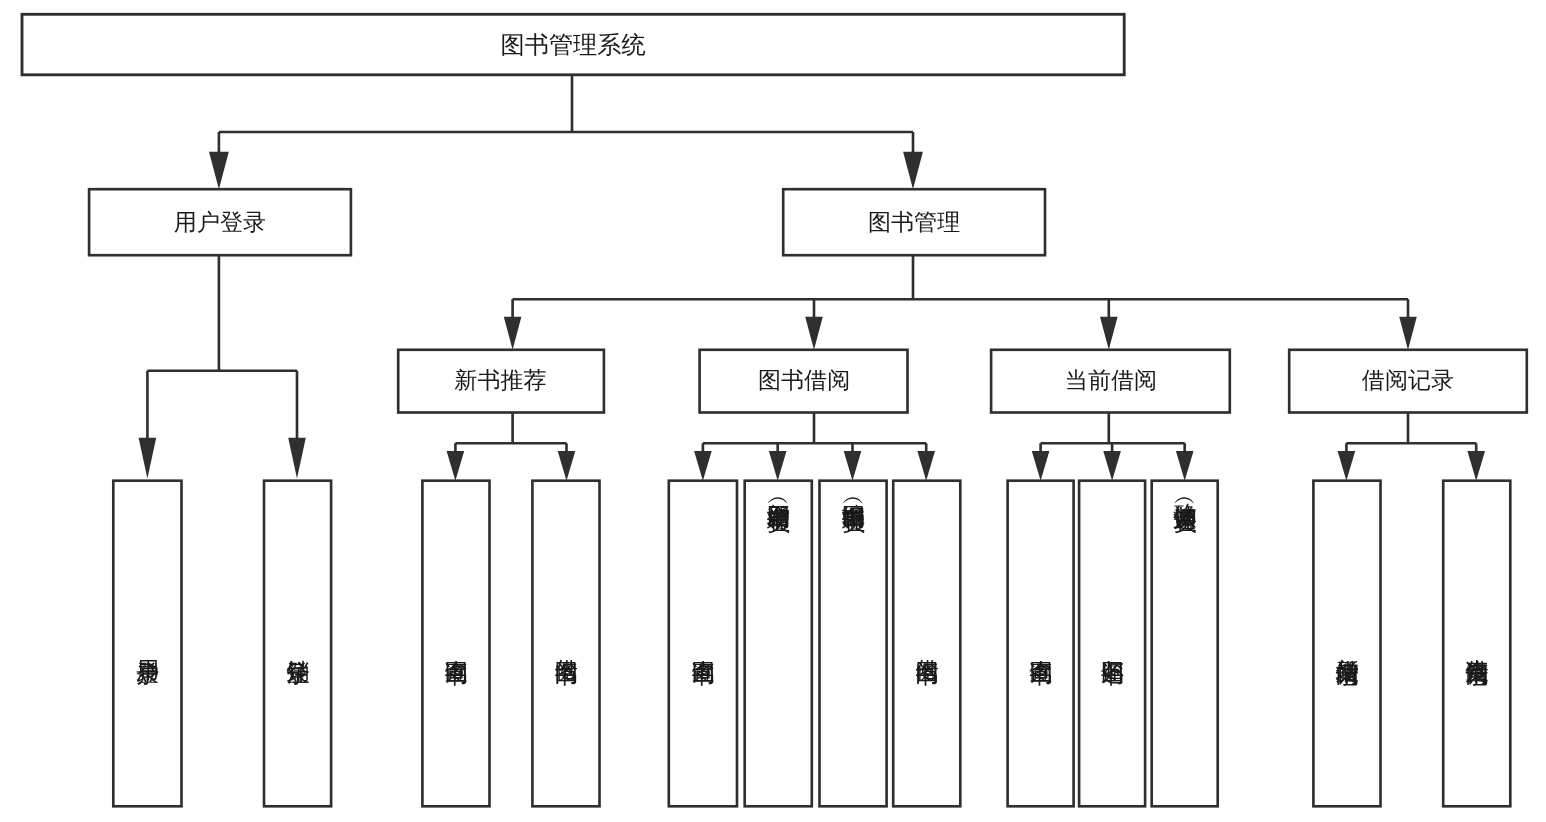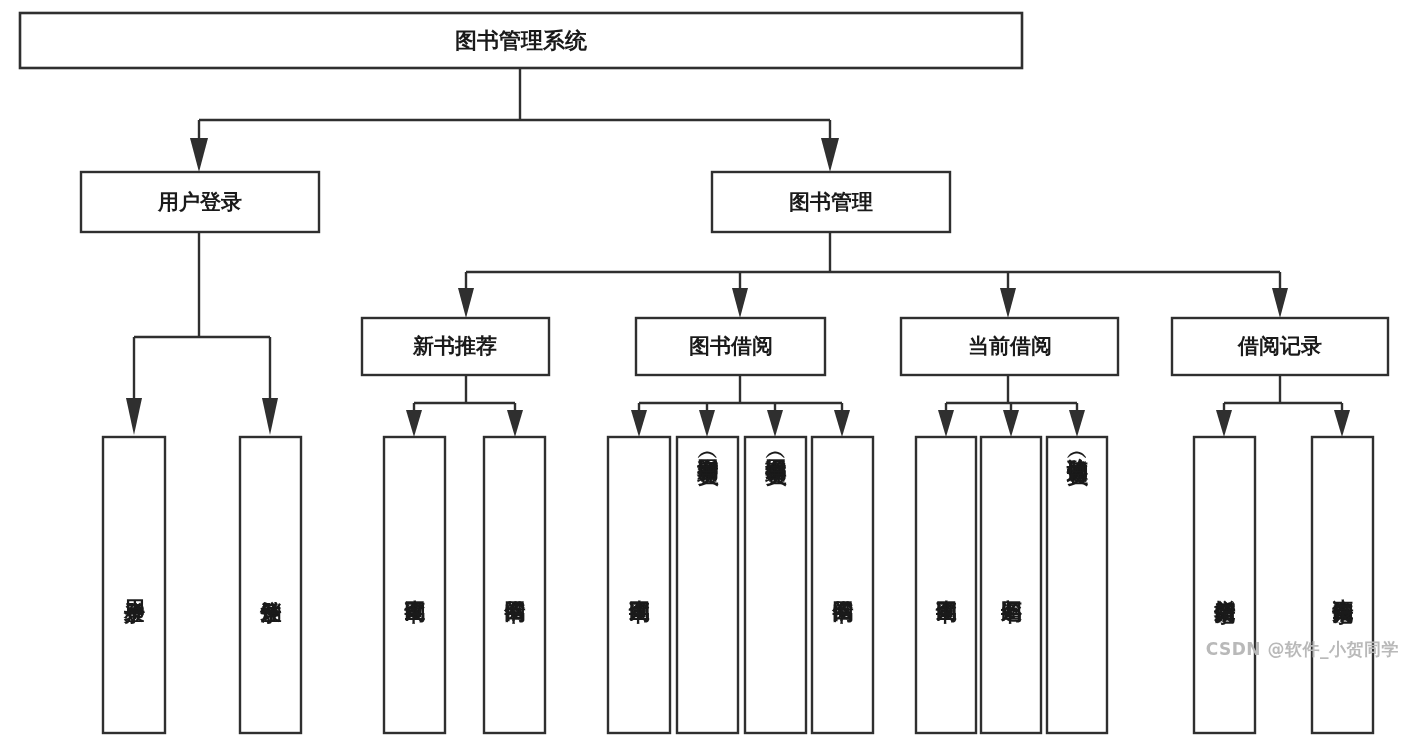--- a/index.html
+++ b/index.html
@@ -12,21 +12,20 @@
     width: 1405px;
     height: 747px;
     font-family: "DejaVu Sans", "Liberation Sans", sans-serif;
     overflow: hidden;
   }
   #diagram-root {
     position: relative;
     width: 1405px;
     height: 665px;
     background: #ffffff;
-    font-weight: bold;
   }
   svg.diagram {
     position: absolute;
     top: 0;
     left: 0;
     width: 1405px;
     height: 747px;
     display: block;
   }
   .node-box {
@@ -252,14 +251,13 @@
     <span class="leaf-label">确认归还（管理员）</span>
   </div>
 
   <div class="leaf-label-wrap" style="left:1194px; top:437px; width:61px; height:296px; align-items:center;">
     <span class="leaf-label">新增借阅记录</span>
   </div>
   <div class="leaf-label-wrap" style="left:1312px; top:437px; width:61px; height:296px; align-items:center;">
     <span class="leaf-label">查询借阅记录</span>
   </div>
 
-  <div class="watermark">CSDN @软件_小贺同学</div>
 </div>
 
 </body></html>

